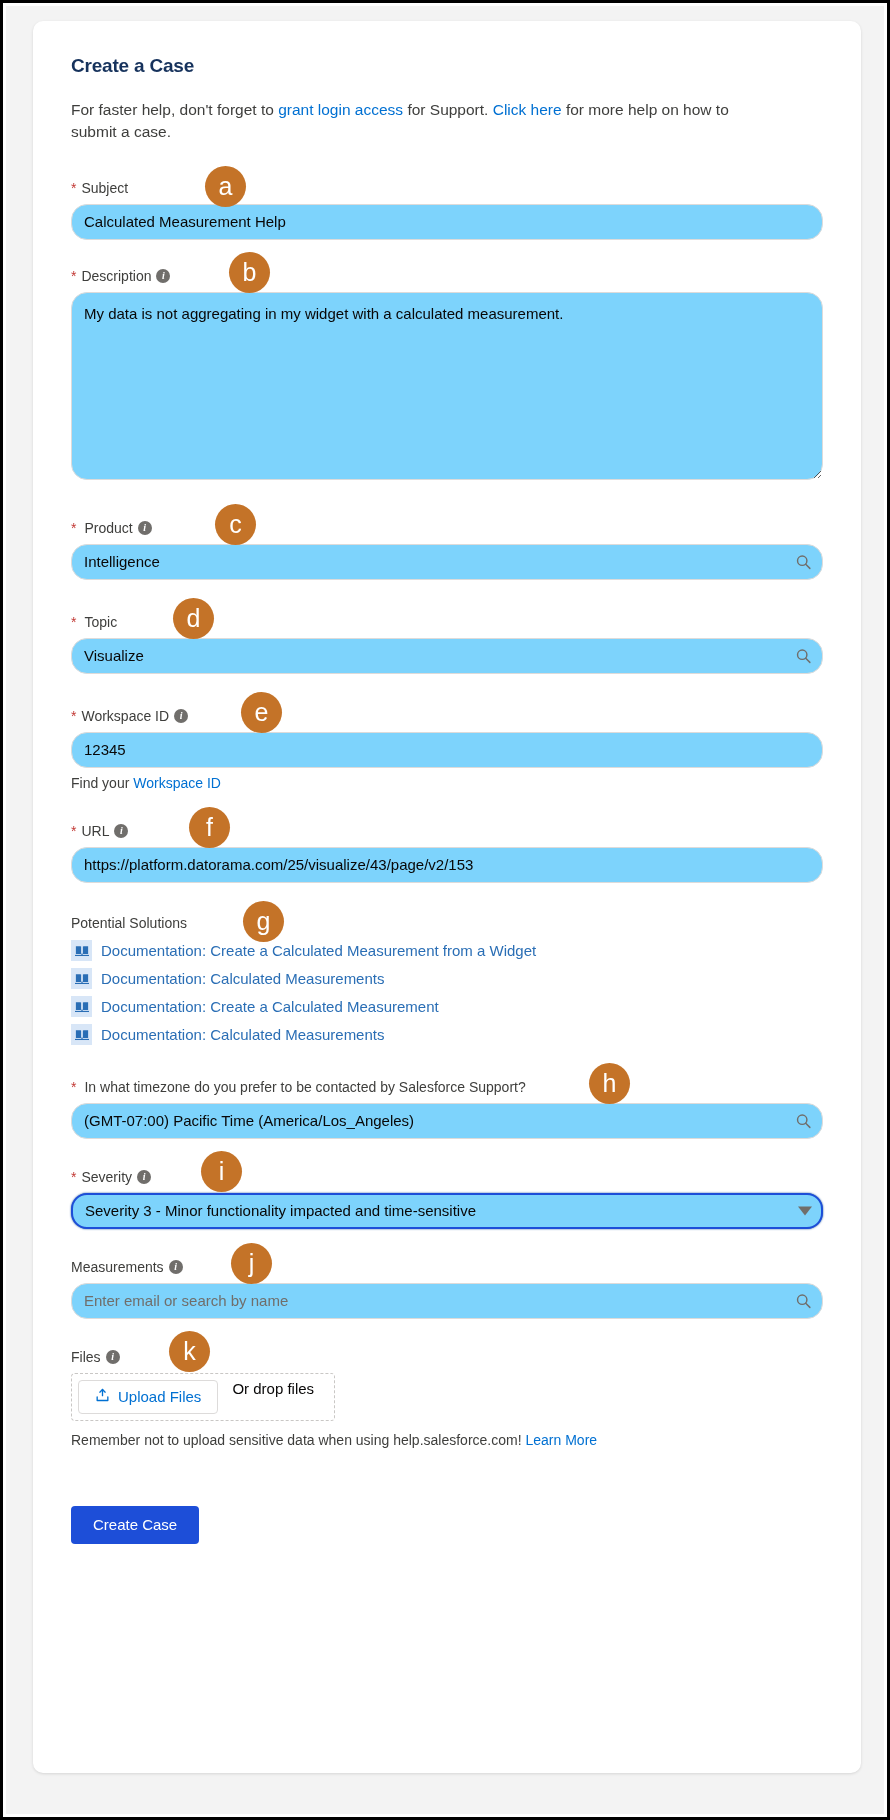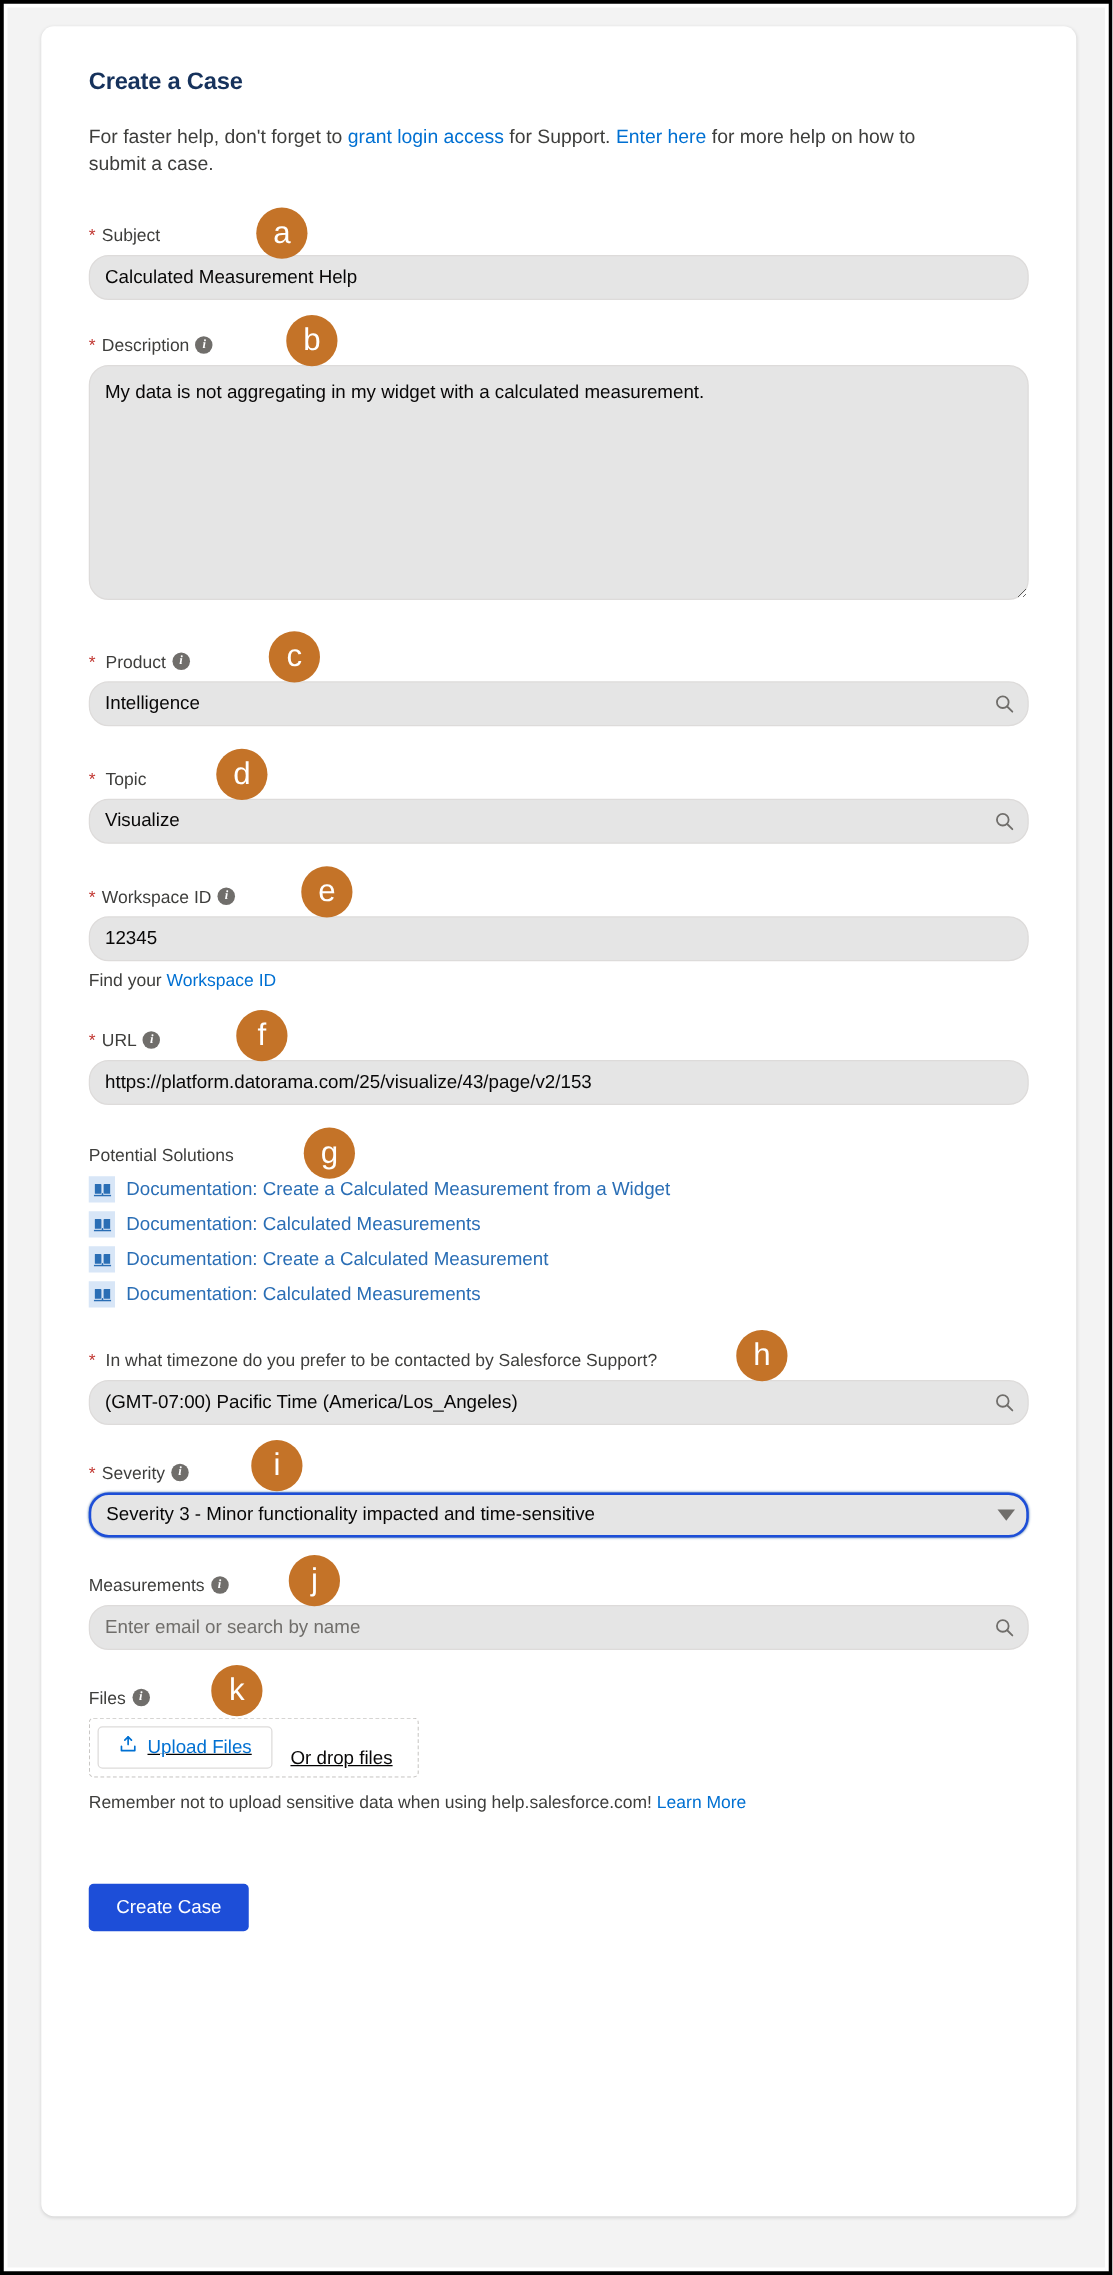--- a/index.html
+++ b/index.html
@@ -75,21 +75,21 @@
     line-height: 1;
     flex: 0 0 auto;
   }
 
   .input-wrap { position: relative; }
   .inp {
     width: 100%;
     height: 36px;
     border: 1px solid #dddbda;
     border-radius: 16px;
-    background: #e5e5e5;
+    background: #7dd3fc;
     font-size: 15px;
     color: #080707;
     padding: 0 12px;
     font-family: "Liberation Sans", sans-serif;
     outline: none;
   }
   .inp::placeholder { color: #706e6b; }
   .inp.with-icon { padding-right: 38px; }
   .inp.focused {
     border: 2px solid #1d4ed8;
@@ -140,26 +140,25 @@
     width: 21px; height: 21px;
     background: #d8e6f7;
     display: flex; align-items: center; justify-content: center;
     flex: 0 0 auto;
   }
   .ps-text { font-size: 15px; color: #2a6eb5; }
 
   
   .dropzone {
     display: inline-flex;
-    align-items: flex-end;
+    align-items: flex-start;
     border: 1px dashed #c9c7c5;
     border-radius: 4px;
     padding: 6px;
     gap: 0;
-    text-decoration: underline;
   }
   .upload-btn {
     display: inline-flex;
     align-items: center;
     gap: 8px;
     border: 1px solid #dddbda;
     border-radius: 4px;
     background: #ffffff;
     height: 34px;
     padding: 0 16px;
@@ -197,21 +196,21 @@
 <body>
 
 <div class="screen">
   <div class="page-bg"></div>
 
   <div class="card">
     <div class="card-inner">
 
       <h1 class="title">Create a Case</h1>
 
-      <p class="intro"><span>For faster help, don't forget to </span><a class="link" href="#">grant login access</a><span> for Support. </span><a class="link" href="#">Enter here</a><span> for more help on how to submit a case.</span></p>
+      <p class="intro"><span>For faster help, don't forget to </span><a class="link" href="#">grant login access</a><span> for Support. </span><a class="link" href="#">Click here</a><span> for more help on how to submit a case.</span></p>
 
       
       <div class="field">
         <div class="badge" style="left:134px; top:-12px;">a</div>
         <div class="flabel">
           <span class="req">*</span>
             <span>Subject</span>
         </div>
         <div class="input-wrap">
           <input class="inp" type="text" value="Calculated Measurement Help" style="">

